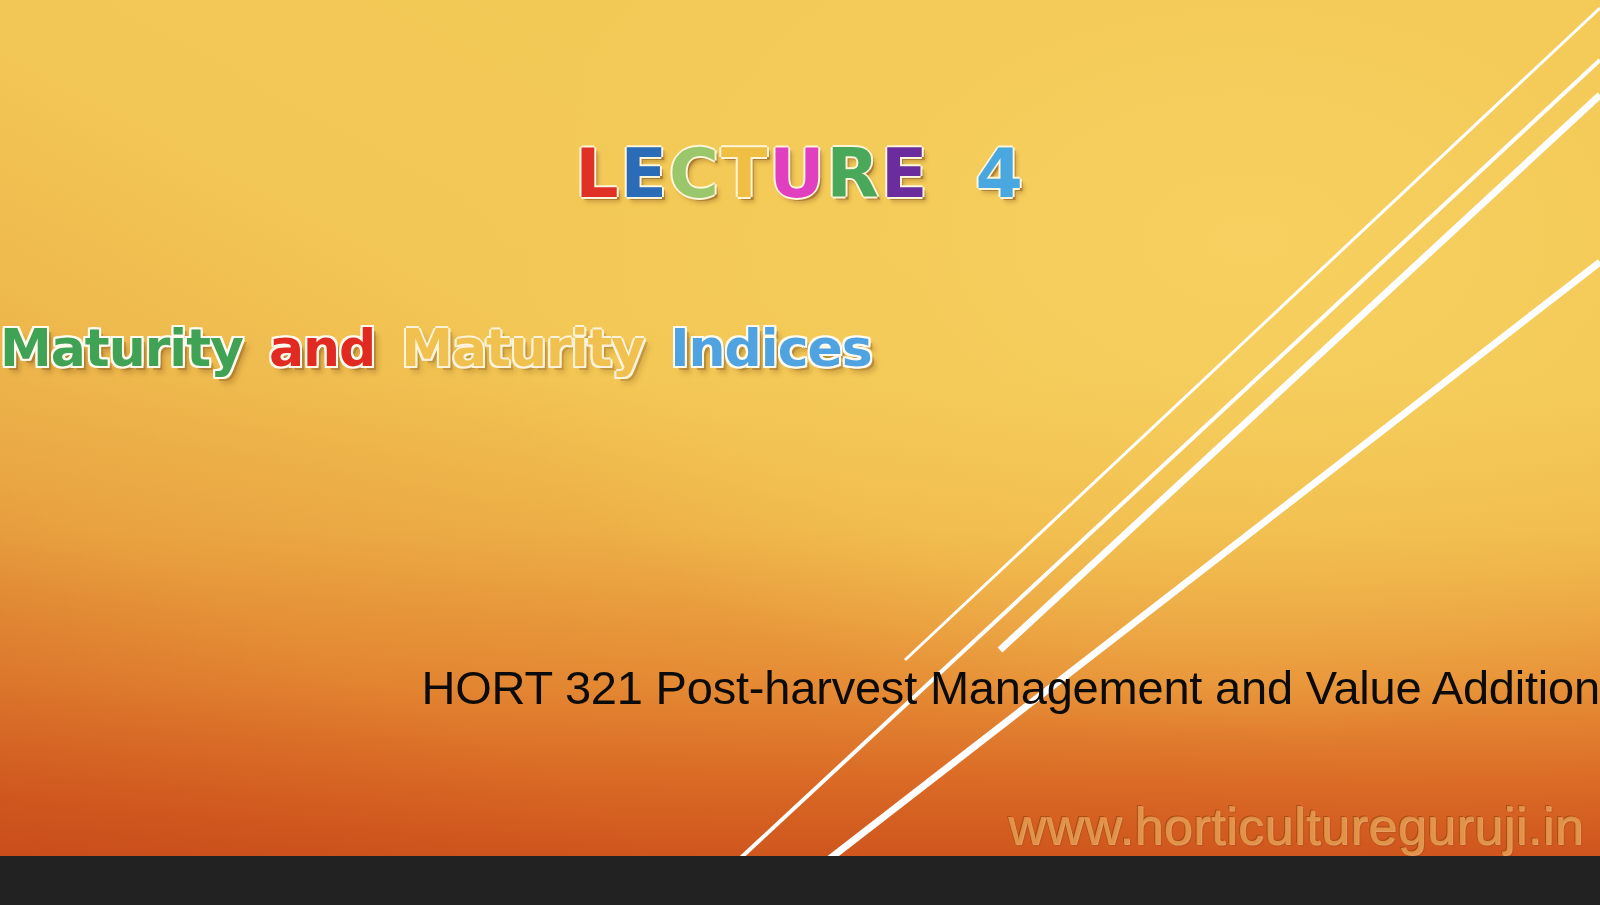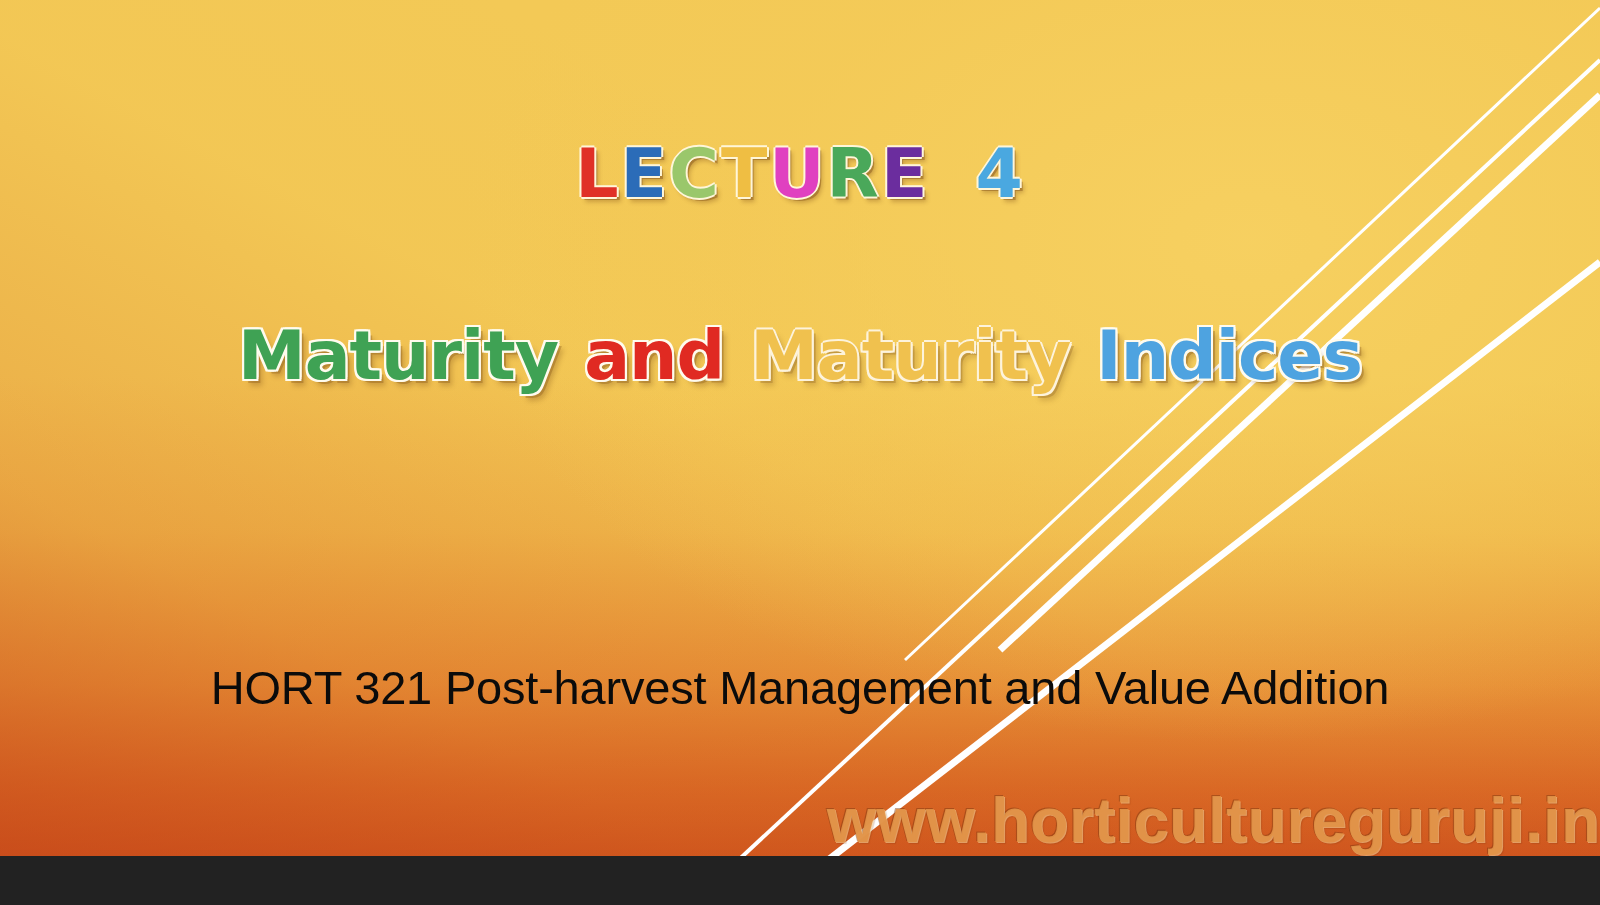--- a/index.html
+++ b/index.html
@@ -94,25 +94,25 @@
        4px 5px 4px rgba(110,60,15,0.30);
   }
   .lecture-gap { display: inline-block; width: 46px; }
 
   
   .main-title {
     position: absolute;
     top: 322px;
     left: 0;
     width: 1600px;
-    text-align: center;
+    text-align: left;
     white-space: nowrap;
     font-family: "DejaVu Sans", sans-serif;
     font-weight: 700;
-    font-size: 68px;
+    font-size: 52px;
     line-height: 1;
     letter-spacing: -1px;
   }
   .main-title .w {
     display: inline-block;
     text-shadow:
        1px 0 0 #fffbee, -1px 0 0 #fffbee,
        0 1px 0 #fffbee, 0 -1px 0 #fffbee,
        2px 0 0 #fffbee, -2px 0 0 #fffbee,
        0 2px 0 #fffbee, 0 -2px 0 #fffbee,
@@ -134,38 +134,38 @@
        4px 4px 0 rgba(150,105,40,0.34),
        6px 7px 5px rgba(140,95,30,0.26);
   }
 
   
   .subtitle {
     position: absolute;
     top: 650px;
     left: 0;
     width: 1600px;
-    text-align: center;
+    text-align: right;
     color: #0b0b0b;
     font-family: "Liberation Sans", sans-serif;
     font-weight: 400;
     font-size: 47px;
     line-height: 1.62;
     letter-spacing: -0.2px;
   }
   .subtitle .line { display: block; white-space: nowrap; }
 
   
   .watermark {
     position: absolute;
-    right: 0;
+    right: 16px;
     bottom: 4px;
     font-family: "Liberation Sans", sans-serif;
-    font-weight: 700;
-    font-size: 63px;
+    font-weight: 400;
+    font-size: 52px;
     line-height: 1;
     letter-spacing: 0.5px;
     color: rgba(226,147,70,0.92);
     text-shadow:
         1px 1px 0 rgba(255,220,160,0.55),
        -1px -1px 0 rgba(120,55,15,0.45),
         2px 2px 1px rgba(120,55,15,0.20);
     white-space: nowrap;
   }
 </style>

